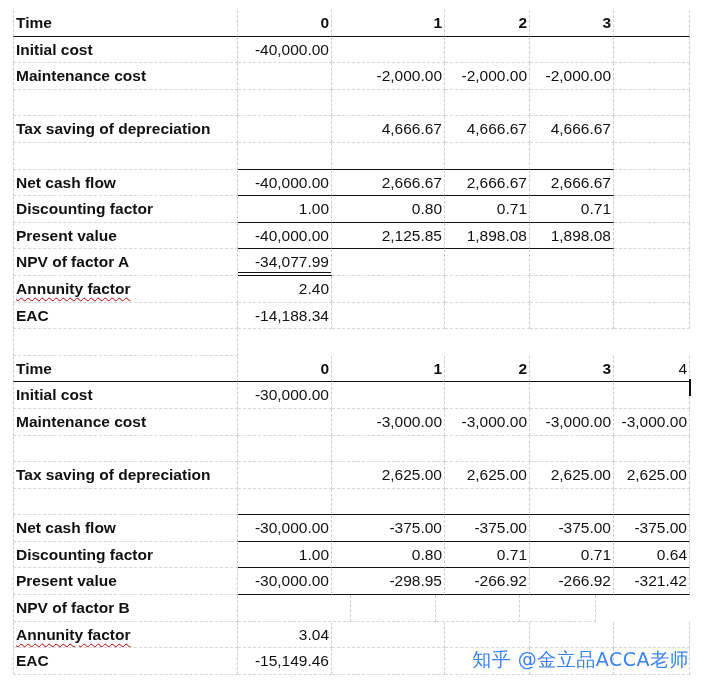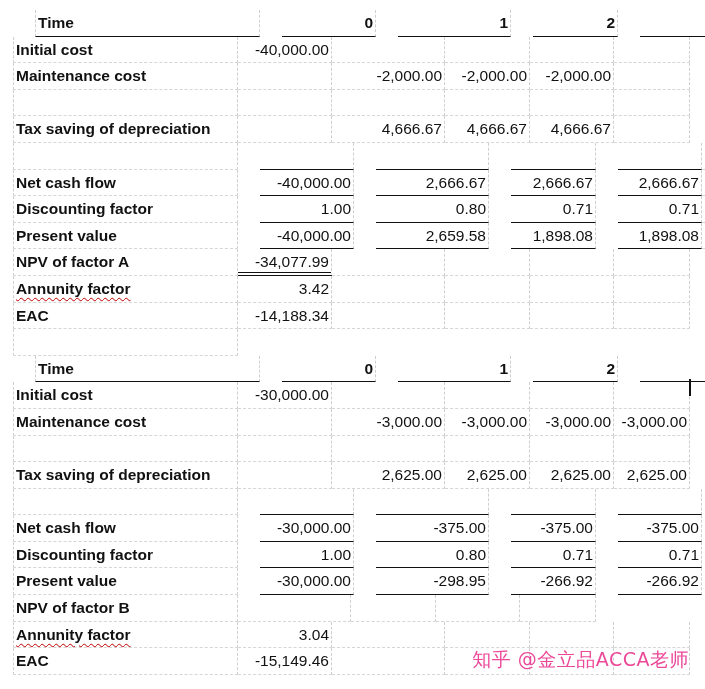--- a/index.html
+++ b/index.html
@@ -11,24 +11,24 @@
           border-bottom:1px dashed #d6d6d6; font-size:15.5px; line-height:26px;
           padding:0 2px; white-space:nowrap; overflow:visible; }
   .lbl { width:225px; font-weight:bold; text-align:left; border-left:1px dashed #cfcfcf; }
   .c0 { width:94px; text-align:right; }
   .c1 { width:113px; text-align:right; }
   .c2 { width:85px; text-align:right; }
   .c3 { width:84px; text-align:right; }
   .c4 { width:76px; text-align:right; }
   .hdr .c0, .hdr .c1, .hdr .c2, .hdr .c3 { font-weight:bold; }
   .hdrB .c4 { font-weight:normal; }
-  .bb { border-bottom:1.5px solid #111 !important;margin-left:22px; }
+  .bb { border-bottom:1.5px solid #111 !important; }
   .dbl { border-bottom:4px double #111 !important; }
   .squig { text-decoration: underline wavy #c00000; text-decoration-thickness:1px; text-underline-offset:3px; }
-  .watermark { position:absolute; right:16px; top:647px; font-size:19px; color:#ec4899;
+  .watermark { position:absolute; right:16px; top:647px; font-size:19px; color:#3b82f6;
                font-family:"DejaVu Sans", sans-serif; letter-spacing:0.5px; }
   .cursor { position:absolute; left:689px; top:379px; width:2px; height:17px; background:#111; }
 </style>
 </head>
 <body>
 
 <div class="sheet" id="sheet">
     <div class="row hdr">
       <div class="cell lbl bb">Time</div>
       <div class="cell c0 bb">0</div>
@@ -89,36 +89,36 @@
       <div class="cell lbl">Discounting factor</div>
       <div class="cell c0 bb">1.00</div>
       <div class="cell c1 bb">0.80</div>
       <div class="cell c2 bb">0.71</div>
       <div class="cell c3 bb">0.71</div>
       <div class="cell c4"></div>
     </div>
     <div class="row ">
       <div class="cell lbl">Present value</div>
       <div class="cell c0 bb">-40,000.00</div>
-      <div class="cell c1 bb">2,659.58</div>
+      <div class="cell c1 bb">2,125.85</div>
       <div class="cell c2 bb">1,898.08</div>
       <div class="cell c3 bb">1,898.08</div>
       <div class="cell c4"></div>
     </div>
     <div class="row ">
       <div class="cell lbl">NPV of factor A</div>
       <div class="cell c0 dbl">-34,077.99</div>
       <div class="cell c1"></div>
       <div class="cell c2"></div>
       <div class="cell c3"></div>
       <div class="cell c4"></div>
     </div>
     <div class="row ">
       <div class="cell lbl"><span class="squig">Annunity factor</span></div>
-      <div class="cell c0">3.42</div>
+      <div class="cell c0">2.40</div>
       <div class="cell c1"></div>
       <div class="cell c2"></div>
       <div class="cell c3"></div>
       <div class="cell c4"></div>
     </div>
     <div class="row ">
       <div class="cell lbl">EAC</div>
       <div class="cell c0">-14,188.34</div>
       <div class="cell c1"></div>
       <div class="cell c2"></div>

